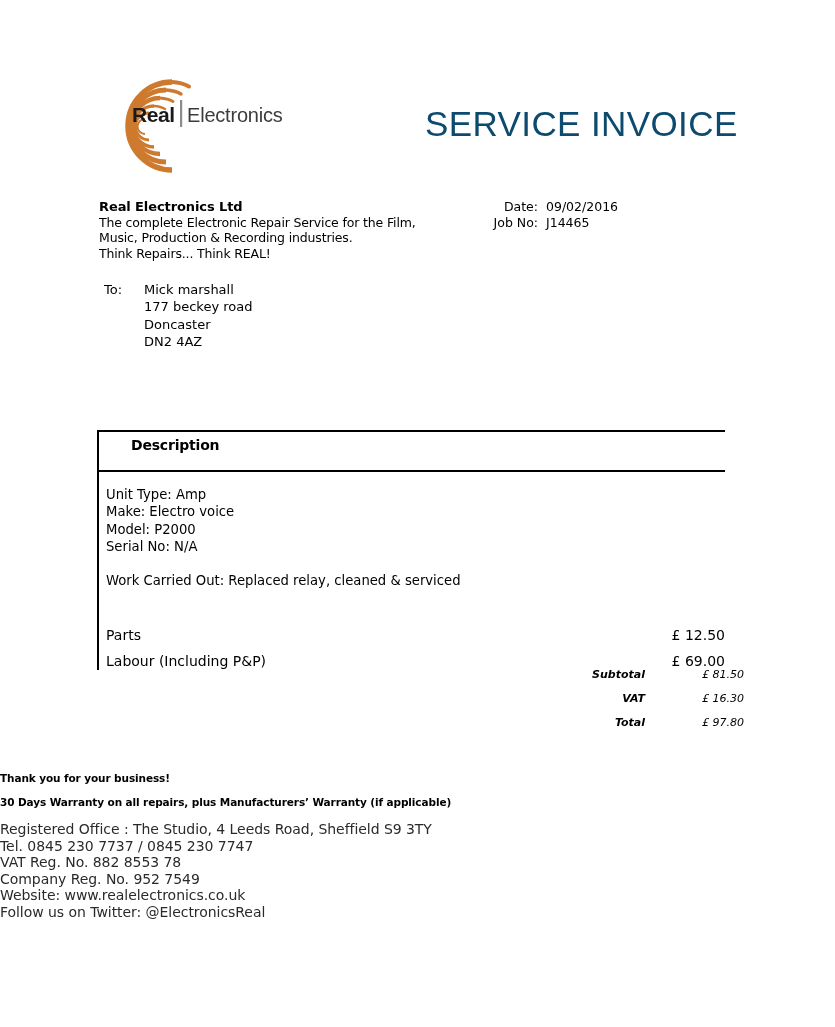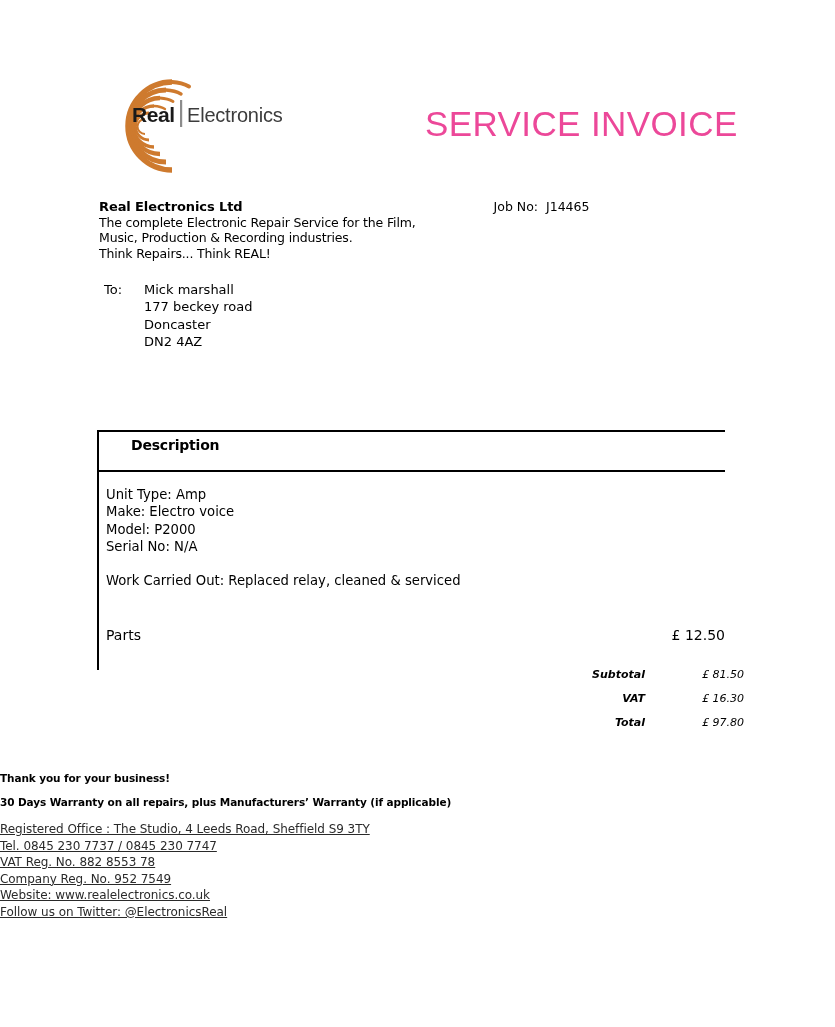--- a/index.html
+++ b/index.html
@@ -39,21 +39,21 @@
   .logo svg { display: block; }
 
   .doc-title {
     position: absolute;
     left: 425px;
     top: 32px;
     width: 330px;
     font-size: 35px;
     font-weight: normal;
     letter-spacing: 0.4px;
-    color: #ec4899;
+    color: #0c4a6e;
     font-family: "Liberation Sans", "DejaVu Sans", sans-serif;
   }
 
   
   .company-block {
     position: absolute;
     left: 99px;
     top: 199px;
     width: 320px;
     font-size: 12.5px;
@@ -192,25 +192,24 @@
     letter-spacing: -0.1px;
   }
   .footer-warranty {
     margin-top: 12px;
     font-size: 10.5px;
     font-weight: bold;
     letter-spacing: -0.1px;
   }
   .footer-small {
     margin-top: 13px;
-    font-size: 12px;
+    font-size: 14px;
     line-height: 16.6px;
     color: #2a2a2a;
     letter-spacing: -0.05px;
-    text-decoration: underline;
   }
   .footer-small div { display: block; }
 </style>
 </head>
 <body>
 
 <div class="page">
 
   <div class="header">
 
@@ -241,20 +240,24 @@
 
   <div class="company-block">
     <div class="company-name">Real Electronics Ltd</div>
     <div class="company-tagline">The complete Electronic Repair Service for the Film,</div>
     <div class="company-tagline">Music, Production &amp; Recording industries.</div>
     <div class="company-tagline">Think Repairs... Think REAL!</div>
   </div>
 
   <div class="meta-block">
     <div class="meta-row">
+      <span class="meta-label">Date:</span>
+      <span class="meta-value">09/02/2016</span>
+    </div>
+    <div class="meta-row">
       <span class="meta-label">Job No:</span>
       <span class="meta-value">J14465</span>
     </div>
   </div>
 
   <div class="to-block">
     <div class="to-row">
       <span class="to-label">To:</span>
       <span>Mick marshall</span>
     </div>
@@ -284,20 +287,24 @@
       <div>Make: Electro voice</div>
       <div>Model: P2000</div>
       <div>Serial No: N/A</div>
       <div class="desc-work">Work Carried Out: Replaced relay, cleaned &amp; serviced</div>
     </div>
 
     <div class="lines">
       <div class="line-row">
         <span>Parts</span>
         <span class="line-amt">£ 12.50</span>
+      </div>
+      <div class="line-row">
+        <span>Labour (Including P&amp;P)</span>
+        <span class="line-amt">£ 69.00</span>
       </div>
     </div>
   </div>
 
   <div class="totals">
     <div class="total-row">
       <span class="total-label">Subtotal</span>
       <span class="total-amt">£ 81.50</span>
     </div>
     <div class="total-row">

